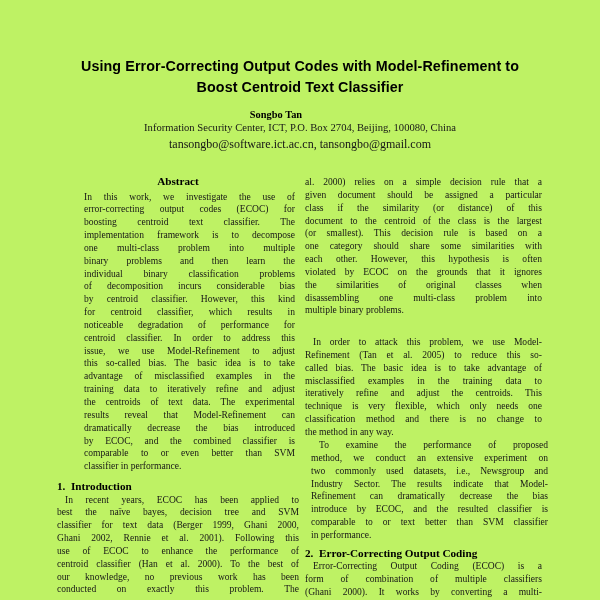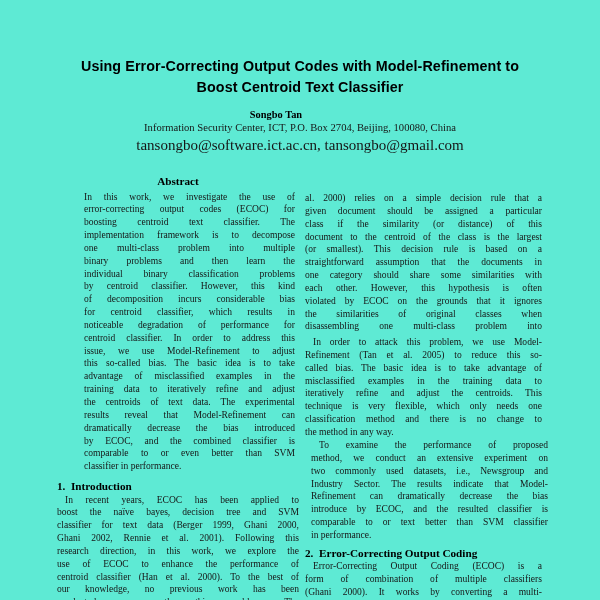--- a/index.html
+++ b/index.html
@@ -4,21 +4,21 @@
 <style>
   html, body {
     margin: 0;
     padding: 0;
     background: #ffffff;
   }
   #page {
     position: relative;
     width: 600px;
     height: 600px;
-    background: #5eead4;
+    background: #bef264;
     overflow: hidden;
     font-family: "Liberation Serif", serif;
     color: #161616;
   }
   .abs { position: absolute; }
   #paper-title {
     left: 0; top: 56px; width: 600px;
     text-align: center;
     font-family: "Liberation Sans", sans-serif;
     font-weight: bold;
@@ -35,33 +35,33 @@
     color: #000000;
   }
   #author-affiliation {
     left: 0; top: 122px; width: 600px;
     text-align: center;
     font-size: 10.6px;
   }
   #author-emails {
     left: 0; top: 137px; width: 600px;
     text-align: center;
-    font-size: 15px;
+    font-size: 12px;
   }
   .sec-heading {
     font-weight: bold;
     font-size: 11.2px;
     color: #000000;
     white-space: pre;
   }
   #abstract-heading { left: 57px; top: 175px; width: 242px; text-align: center; }
   #abstract-body    { left: 84px; top: 190.5px; width: 211px; }
   #intro-heading    { left: 57px; top: 479.5px; width: 242px; }
   #intro-body       { left: 57px; top: 493.5px; width: 242px; }
-  #rc-para1         { left: 305px; top: 176px; width: 237px; margin-top: 16px; }
+  #rc-para1         { left: 305px; top: 176px; width: 237px; }
   #rc-para2         { left: 305px; top: 336px; width: 237px; }
   #rc-para3         { left: 311px; top: 439px; width: 237px; }
   #section2-heading { left: 305px; top: 546.5px; width: 237px; }
   #section2-body    { left: 305px; top: 560px; width: 237px; }
   .para {
     font-size: 9.55px;
   }
   .pline {
     height: 12.85px;
     line-height: 12.85px;
@@ -94,62 +94,61 @@
 
   <div class="abs sec-heading" id="abstract-heading">Abstract</div>
   <div class="abs para" id="abstract-body">
       <div class="pline j">In this work, we investigate the use of</div>
       <div class="pline j">error-correcting output codes (ECOC) for</div>
       <div class="pline j">boosting centroid text classifier. The</div>
       <div class="pline j">implementation framework is to decompose</div>
       <div class="pline j">one multi-class problem into multiple</div>
       <div class="pline j">binary problems and then learn the</div>
       <div class="pline j">individual binary classification problems</div>
+      <div class="pline j">of decomposition incurs considerable bias</div>
       <div class="pline j">by centroid classifier. However, this kind</div>
-      <div class="pline j">of decomposition incurs considerable bias</div>
       <div class="pline j">for centroid classifier, which results in</div>
       <div class="pline j">noticeable degradation of performance for</div>
       <div class="pline j">centroid classifier. In order to address this</div>
       <div class="pline j">issue, we use Model-Refinement to adjust</div>
       <div class="pline j">this so-called bias. The basic idea is to take</div>
       <div class="pline j">advantage of misclassified examples in the</div>
       <div class="pline j">training data to iteratively refine and adjust</div>
       <div class="pline j">the centroids of text data. The experimental</div>
       <div class="pline j">results reveal that Model-Refinement can</div>
       <div class="pline j">dramatically decrease the bias introduced</div>
       <div class="pline j">by ECOC, and the combined classifier is</div>
       <div class="pline j">comparable to or even better than SVM</div>
       <div class="pline">classifier in performance.</div>
     </div>
 
   <div class="abs sec-heading" id="intro-heading">1.  Introduction</div>
   <div class="abs para" id="intro-body">
       <div class="pline j ind">In recent years, ECOC has been applied to</div>
-      <div class="pline j">boost the naïve bayes, decision tree and SVM</div>
+      <div class="pline j">best the naïve bayes, decision tree and SVM</div>
       <div class="pline j">classifier for text data (Berger 1999, Ghani 2000,</div>
       <div class="pline j">Ghani 2002, Rennie et al. 2001). Following this</div>
-      <div class="pline j">research direction, in this work, we explore the</div>
       <div class="pline j">use of ECOC to enhance the performance of</div>
       <div class="pline j">centroid classifier (Han et al. 2000). To the best of</div>
       <div class="pline j">our knowledge, no previous work has been</div>
       <div class="pline j">conducted on exactly this problem. The</div>
     </div>
 
   <div class="abs para" id="rc-para1">
       <div class="pline j">al. 2000) relies on a simple decision rule that a</div>
       <div class="pline j">given document should be assigned a particular</div>
       <div class="pline j">class if the similarity (or distance) of this</div>
       <div class="pline j">document to the centroid of the class is the largest</div>
       <div class="pline j">(or smallest). This decision rule is based on a</div>
-      <div class="pline j">straightforward assumption that the documents in</div>
       <div class="pline j">one category should share some similarities with</div>
       <div class="pline j">each other. However, this hypothesis is often</div>
       <div class="pline j">violated by ECOC on the grounds that it ignores</div>
       <div class="pline j">the similarities of original classes when</div>
       <div class="pline j">disassembling one multi-class problem into</div>
+      <div class="pline">multiple binary problems.</div>
     </div>
   <div class="abs para" id="rc-para2">
       <div class="pline j ind">In order to attack this problem, we use Model-</div>
       <div class="pline j">Refinement (Tan et al. 2005) to reduce this so-</div>
       <div class="pline j">called bias. The basic idea is to take advantage of</div>
       <div class="pline j">misclassified examples in the training data to</div>
       <div class="pline j">iteratively refine and adjust the centroids. This</div>
       <div class="pline j">technique is very flexible, which only needs one</div>
       <div class="pline j">classification method and there is no change to</div>
       <div class="pline">the method in any way.</div>

